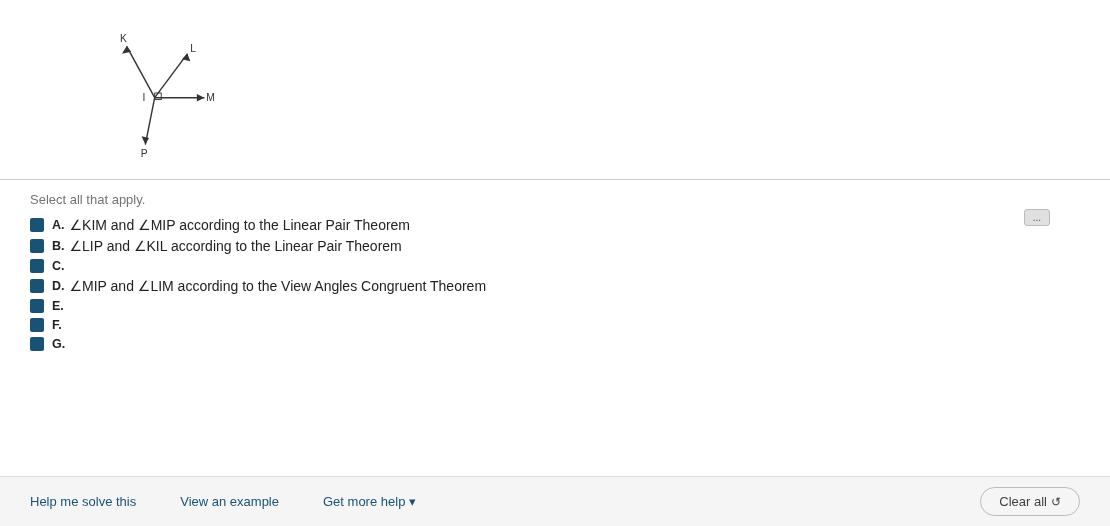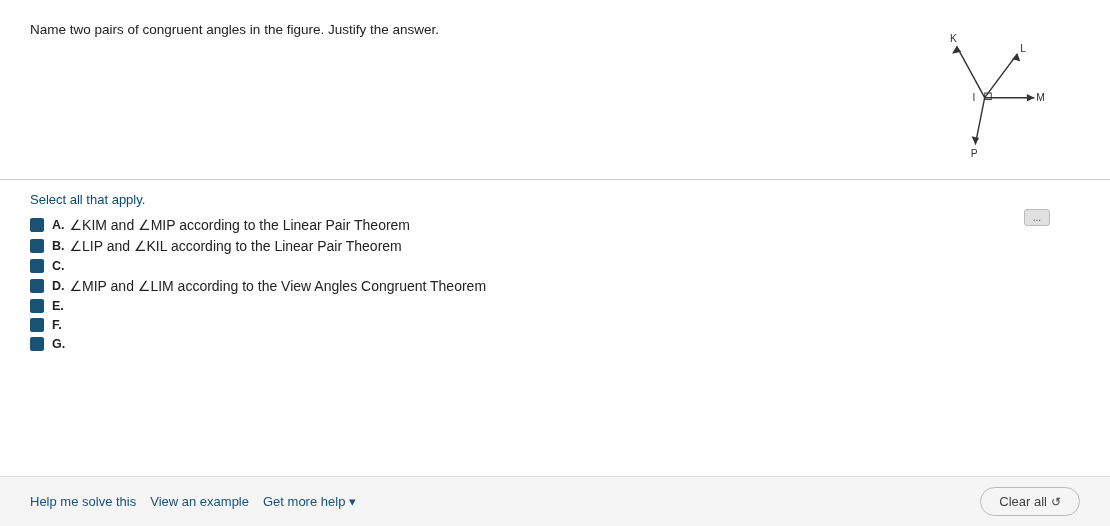--- a/index.html
+++ b/index.html
@@ -56,21 +56,21 @@
       color: #555;
       cursor: pointer;
     }
     .answers-area {
       padding: 12px 30px 8px 30px;
       flex: 1;
       overflow: hidden;
     }
     .select-label {
       font-size: 13px;
-      color: #0c4a6e;
+      color: #737373;
       margin-bottom: 10px;
       font-weight: 400;
     }
     .answer-option {
       display: flex;
       align-items: center;
       margin-bottom: 5px;
       font-size: 12.5px;
       color: #222;
     }
@@ -95,21 +95,21 @@
     .footer-area {
       display: flex;
       align-items: center;
       padding: 10px 30px;
       border-top: 1px solid #ddd;
       background: #f5f5f5;
       justify-content: space-between;
     }
     .footer-links {
       display: flex;
-      gap: 14px;
+      gap: 44px;
       align-items: flex-end;
     }
     .footer-link {
       font-size: 13px;
       color: #1a5276;
       cursor: pointer;
       text-decoration: none;
       font-weight: 500;
     }
     .clear-btn {
@@ -124,23 +124,20 @@
       align-items: center;
       gap: 4px;
     }
   </style>
 </head>
 <body>
 
 <div class="main-container">
 
   <div class="question-area">
-    <div style="flex:1">
-      <p class="question-text">Name two pairs of congruent angles in the figure. Justify the answer.</p>
-    </div>
 
     <div class="figure-area">
       <svg class="figure-svg" viewBox="0 0 200 160" xmlns="http://www.w3.org/2000/svg">
 
         <line x1="105" y1="85" x2="75" y2="30" stroke="#333" stroke-width="1.5"></line>
 
         <polygon points="75,30 70,38 80,36" fill="#333"></polygon>
 
         <text x="68" y="26" font-size="11" fill="#333" font-family="Arial">K</text>
 

